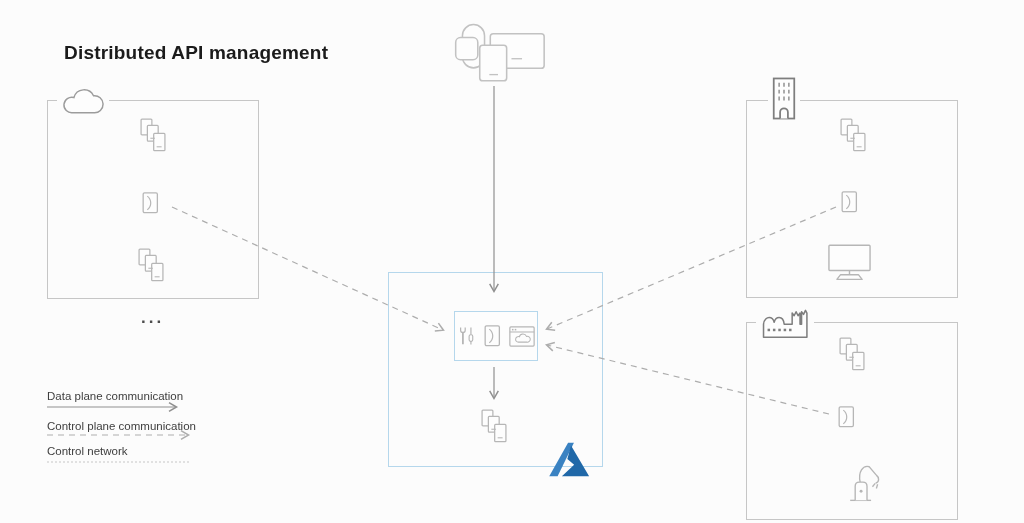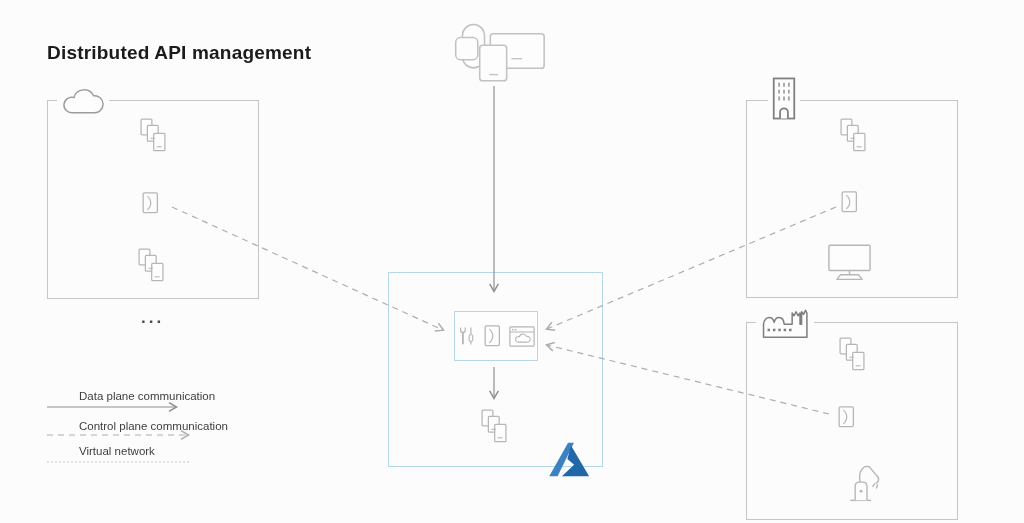--- a/index.html
+++ b/index.html
@@ -10,21 +10,21 @@
   .box{position:absolute;border:1px solid #c6c6c6;}
   .bluebox{position:absolute;border:1px solid #b5d7ec;}
   .apim{display:flex;align-items:center;justify-content:center;gap:8px;background:#fdfdfd;}
   .icwrap{position:absolute;background:#fcfcfc;line-height:0;}
   .ic{display:block;}
   .c-light{color:#b6b6b6;}
   .c-site{color:#7e7e7e;}
   .c-cloud{color:#9c9c9c;}
   .c-dev{color:#c2c2c2;}
   .ellipsis{font-size:17px;font-weight:700;color:#4d4d4d;letter-spacing:3px;line-height:10px;}
-  .legend-label{font-size:11.5px;color:#3e3e3e;margin-left:32px;}
+  .legend-label{font-size:11.5px;color:#3e3e3e;}
   svg{overflow:visible;}
   #overlay{position:absolute;left:0;top:0;pointer-events:none;}
 </style>
 </head>
 <body>
 
 <svg width="0" height="0" style="position:absolute">
   <defs>
     <symbol id="sym-apps" viewBox="0 0 30 40">
       <g fill="#fdfdfd" stroke="currentColor" stroke-width="1.4">
@@ -113,21 +113,21 @@
       <line x1="66" y1="38" x2="77" y2="38" stroke="currentColor" stroke-width="1.4"></line>
       <rect x="33" y="24" width="28" height="37" rx="3" fill="#fdfdfd" stroke="currentColor" stroke-width="1.6"></rect>
       <line x1="43" y1="54.5" x2="52" y2="54.5" stroke="currentColor" stroke-width="1.4"></line>
       <rect x="8" y="16" width="23" height="23" rx="5" fill="#fdfdfd" stroke="currentColor" stroke-width="1.6"></rect>
     </symbol>
   </defs>
 </svg>
 
 <div id="canvas">
 
-  <div class="abs title" style="left:47px;top:42px;">Distributed API management</div>
+  <div class="abs title" style="left:64px;top:42px;">Distributed API management</div>
 
   <div class="box" style="left:47px;top:100px;width:210px;height:197px;"></div>
   <div class="box" style="left:746px;top:100px;width:210px;height:196px;"></div>
   <div class="box" style="left:746px;top:322px;width:210px;height:196px;"></div>
   <div class="bluebox" style="left:388px;top:272px;width:213px;height:193px;"></div>
   <div class="bluebox apim" style="left:454px;top:311px;width:82px;height:48px;">
     <svg class="ic c-light" width="18" height="22">
         <use href="#sym-tools"></use>
       </svg>
     <svg class="ic c-light" width="17" height="22">
@@ -212,15 +212,15 @@
         <use href="#sym-azure"></use>
       </svg>
   </span>
 
   <svg class="abs ic c-dev" style="left:448px;top:22px;" width="100" height="60">
       <use href="#sym-devices"></use>
     </svg>
 
   <div class="abs legend-label" style="left:47px;top:390px;">Data plane communication</div>
   <div class="abs legend-label" style="left:47px;top:420px;">Control plane communication</div>
-  <div class="abs legend-label" style="left:47px;top:445px;">Virtual network</div>
+  <div class="abs legend-label" style="left:47px;top:445px;">Control network</div>
 
 </div>
 
 </body></html>

